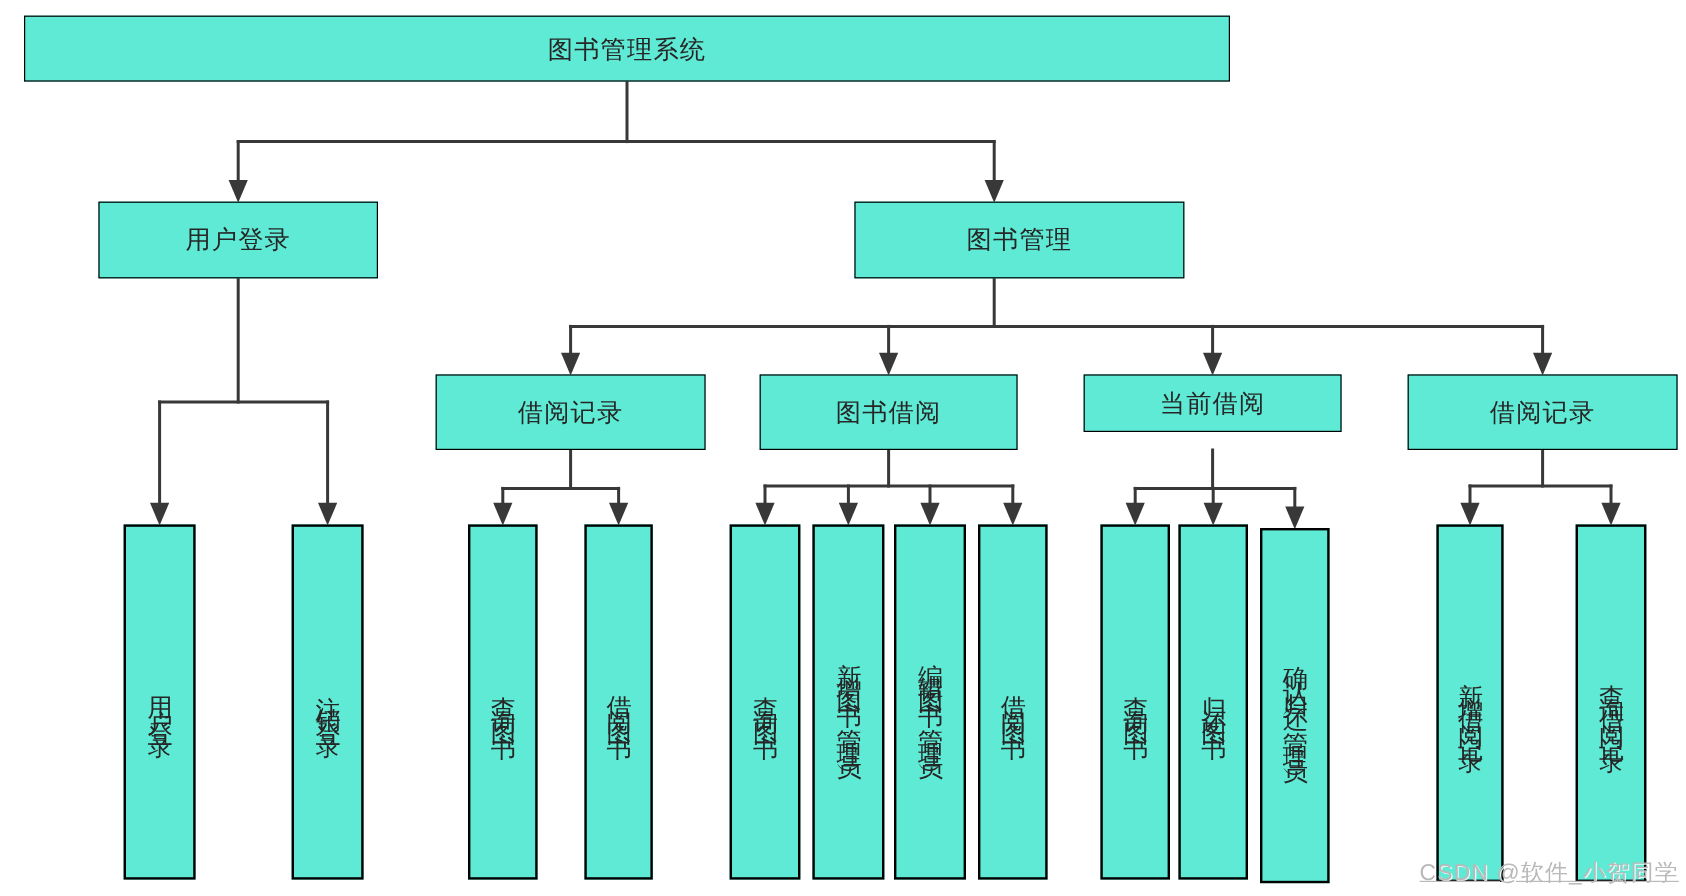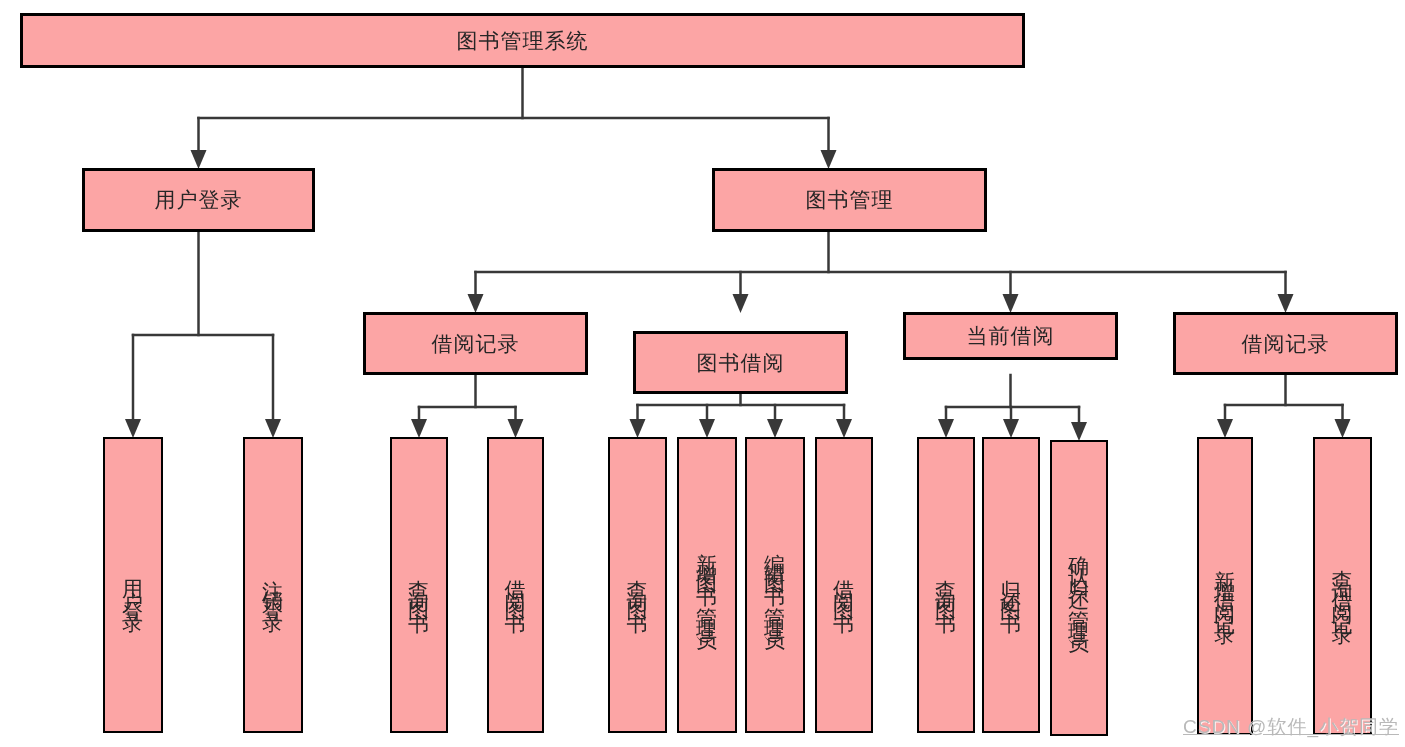--- a/index.html
+++ b/index.html
@@ -17,22 +17,22 @@
   }
   #connector-layer {
     position: absolute;
     left: 0;
     top: 0;
     pointer-events: none;
   }
   .node {
     position: absolute;
     box-sizing: border-box;
-    background: #fca5a5;
-    border: 3px solid #000000;
+    background: #5eead4;
+    border: 1px solid #000000;
     color: #262626;
     display: flex;
     align-items: center;
     justify-content: center;
     text-align: center;
     white-space: nowrap;
   }
   .node.horizontal {
     font-size: 21px;
     letter-spacing: 1px;
@@ -114,21 +114,21 @@
       <line x1="1225" y1="405" x2="1225" y2="421" stroke="#383838" stroke-width="2.5" stroke-linecap="square"></line>
       <polygon points="1217,419 1233,419 1225,438" fill="#383838"></polygon>
       <line x1="1342.5" y1="405" x2="1342.5" y2="421" stroke="#383838" stroke-width="2.5" stroke-linecap="square"></line>
       <polygon points="1334.5,419 1350.5,419 1342.5,438" fill="#383838"></polygon>
     </svg>
   <div id="nodes-layer">
       <div class="node horizontal" style="left: 20px; top: 13px; width: 1005px; height: 55px;">图书管理系统</div>
       <div class="node horizontal" style="left: 82px; top: 168px; width: 233px; height: 64px;">用户登录</div>
       <div class="node horizontal" style="left: 712px; top: 168px; width: 275px; height: 64px;">图书管理</div>
       <div class="node horizontal" style="left: 363px; top: 312px; width: 225px; height: 63px;">借阅记录</div>
-      <div class="node horizontal" style="left: 633px; top: 312px; width: 215px; height: 63px; margin-top: 19px;">图书借阅</div>
+      <div class="node horizontal" style="left: 633px; top: 312px; width: 215px; height: 63px;">图书借阅</div>
       <div class="node horizontal" style="left: 903px; top: 312px; width: 215px; height: 48px;">当前借阅</div>
       <div class="node horizontal" style="left: 1173px; top: 312px; width: 225px; height: 63px;">借阅记录</div>
       <div class="node vertical" style="left: 103px; top: 437px; width: 60px; height: 296px;">用户登录</div>
       <div class="node vertical" style="left: 243px; top: 437px; width: 60px; height: 296px;">注销登录</div>
       <div class="node vertical" style="left: 390px; top: 437px; width: 58px; height: 296px;">查询图书</div>
       <div class="node vertical" style="left: 487px; top: 437px; width: 57px; height: 296px;">借阅图书</div>
       <div class="node vertical" style="left: 608px; top: 437px; width: 59px; height: 296px;">查询图书</div>
       <div class="node vertical" style="left: 677px; top: 437px; width: 60px; height: 296px;">新增图书（管理员）</div>
       <div class="node vertical" style="left: 745px; top: 437px; width: 60px; height: 296px;">编辑图书（管理员）</div>
       <div class="node vertical" style="left: 815px; top: 437px; width: 58px; height: 296px;">借阅图书</div>

